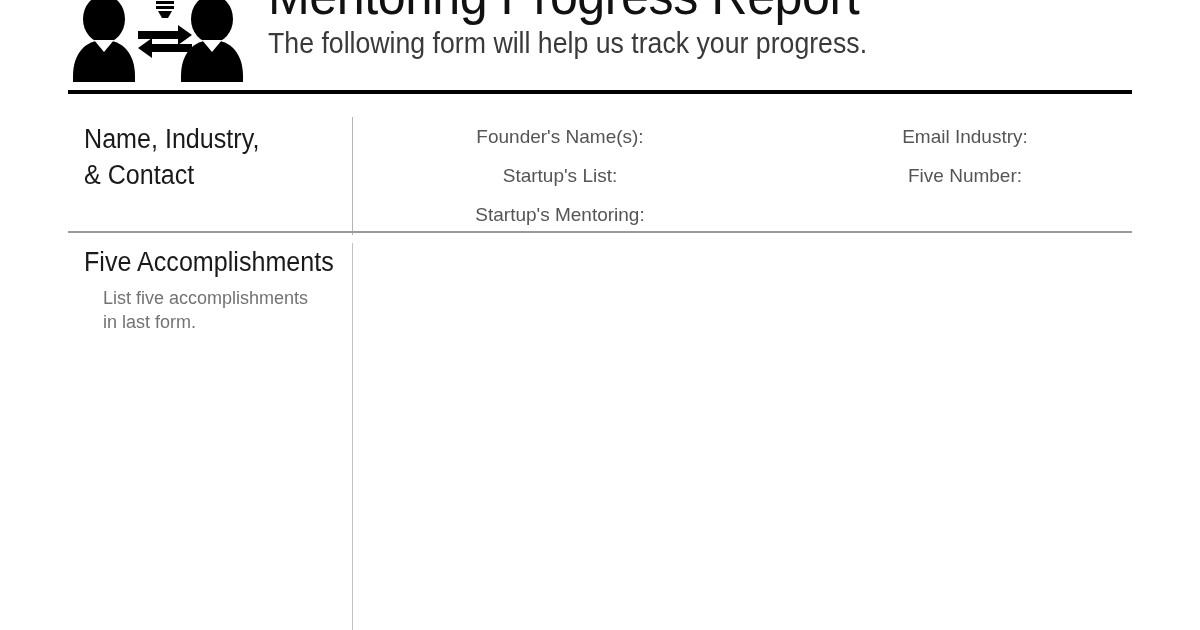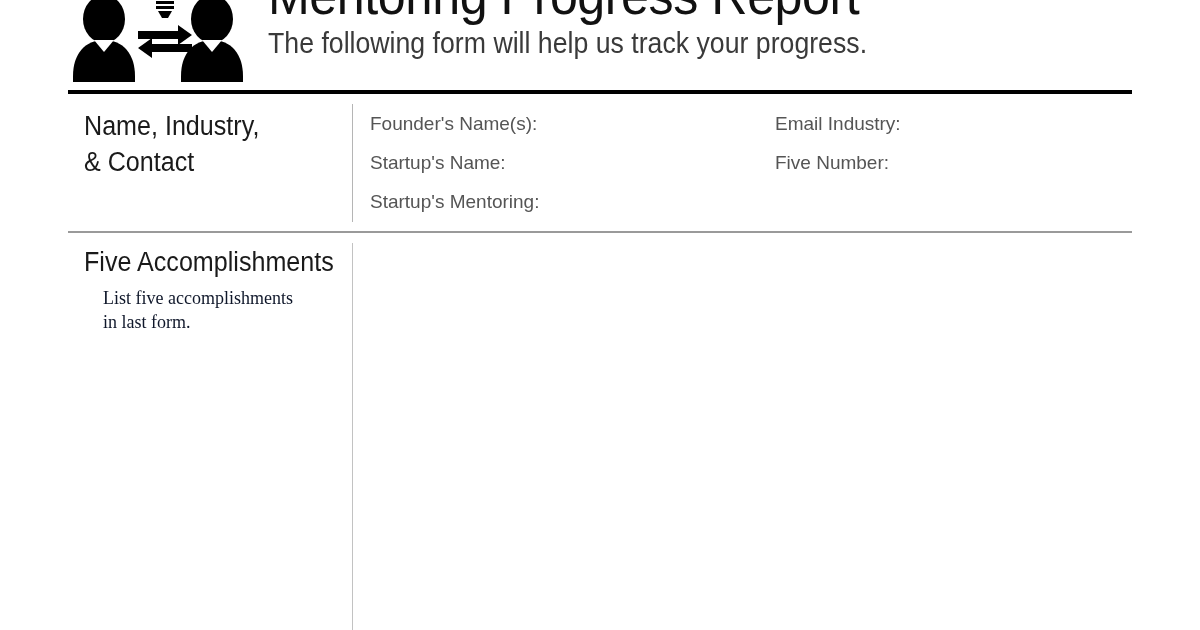--- a/index.html
+++ b/index.html
@@ -89,21 +89,21 @@
     top: 231px;
     width: 1064px;
     height: 2px;
     background: #9a9a9a;
   }
 
   
   .section-contact {
     position: absolute;
     left: 0;
-    top: 96px;
+    top: 109px;
     width: 1200px;
     height: 134px;
   }
 
   .sec1-label {
     position: absolute;
     left: 84px;
     top: 12px;
     width: 250px;
     font-family: "Liberation Sans Narrow", "Liberation Sans", sans-serif;
@@ -137,20 +137,21 @@
     width: 380px;
   }
 
   .field-label {
     font-family: "Liberation Sans", sans-serif;
     font-size: 19px;
     line-height: 39px;
     font-weight: 400;
     color: #555555;
     white-space: nowrap;
+    text-align: center;
   }
 
   
   .section-accomplishments {
     position: absolute;
     left: 0;
     top: 234px;
     width: 1200px;
     height: 396px;
   }
@@ -166,24 +167,24 @@
     white-space: nowrap;
     transform: scaleX(0.93);
     transform-origin: left top;
   }
 
   .sec2-desc {
     position: absolute;
     left: 103px;
     top: 52px;
     width: 240px;
-    font-family: Liberation Serif, serif;
+    font-family: Liberation Sans, sans-serif;
     font-size: 18px;
     line-height: 24px;
-    color: #0f172a;
+    color: #737373;
   }
   .sec2-desc span { display: block; white-space: nowrap; }
 
   .vrule-2 {
     position: absolute;
     left: 352px;
     top: 9px;
     width: 1px;
     height: 387px;
     background: #c2c2c2;
@@ -238,21 +239,21 @@
 
     <div class="sec1-label">
       <span>Name, Industry,</span>
       <span>&amp; Contact</span>
     </div>
 
     <div class="vrule-1"></div>
 
     <div class="field-col-left">
       <div class="field-label">Founder's Name(s):</div>
-      <div class="field-label">Startup's Name:</div>
+      <div class="field-label">Startup's List:</div>
       <div class="field-label">Startup's Mentoring:</div>
     </div>
 
     <div class="field-col-right">
       <div class="field-label">Email Industry:</div>
       <div class="field-label">Five Number:</div>
     </div>
   </div>
 
   <div class="rule-thin"></div>

